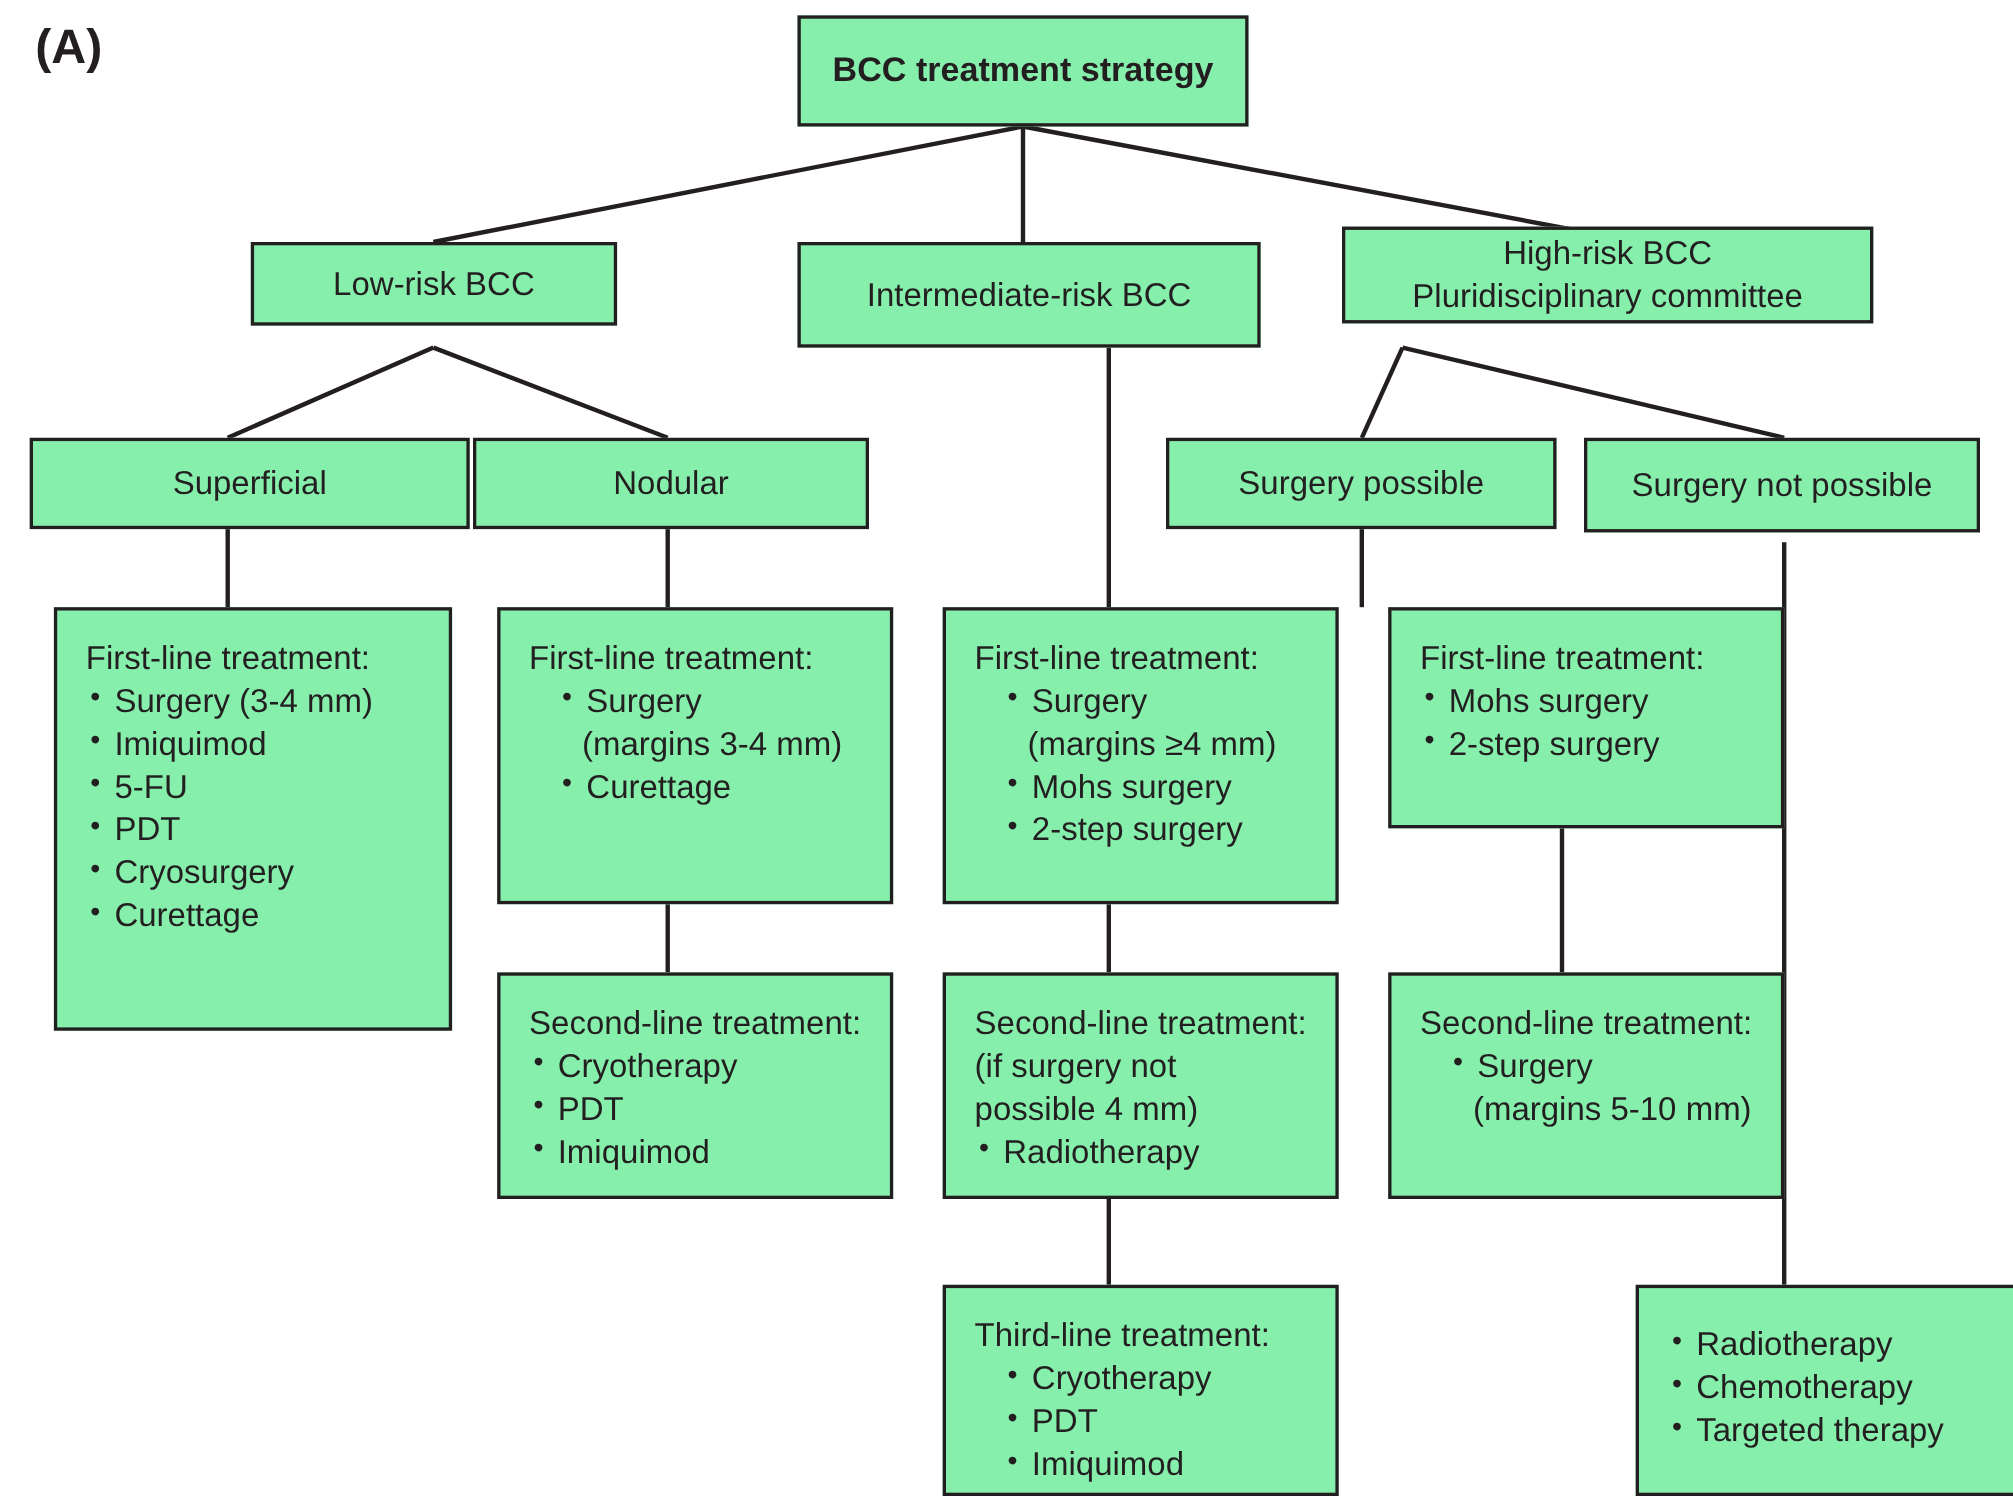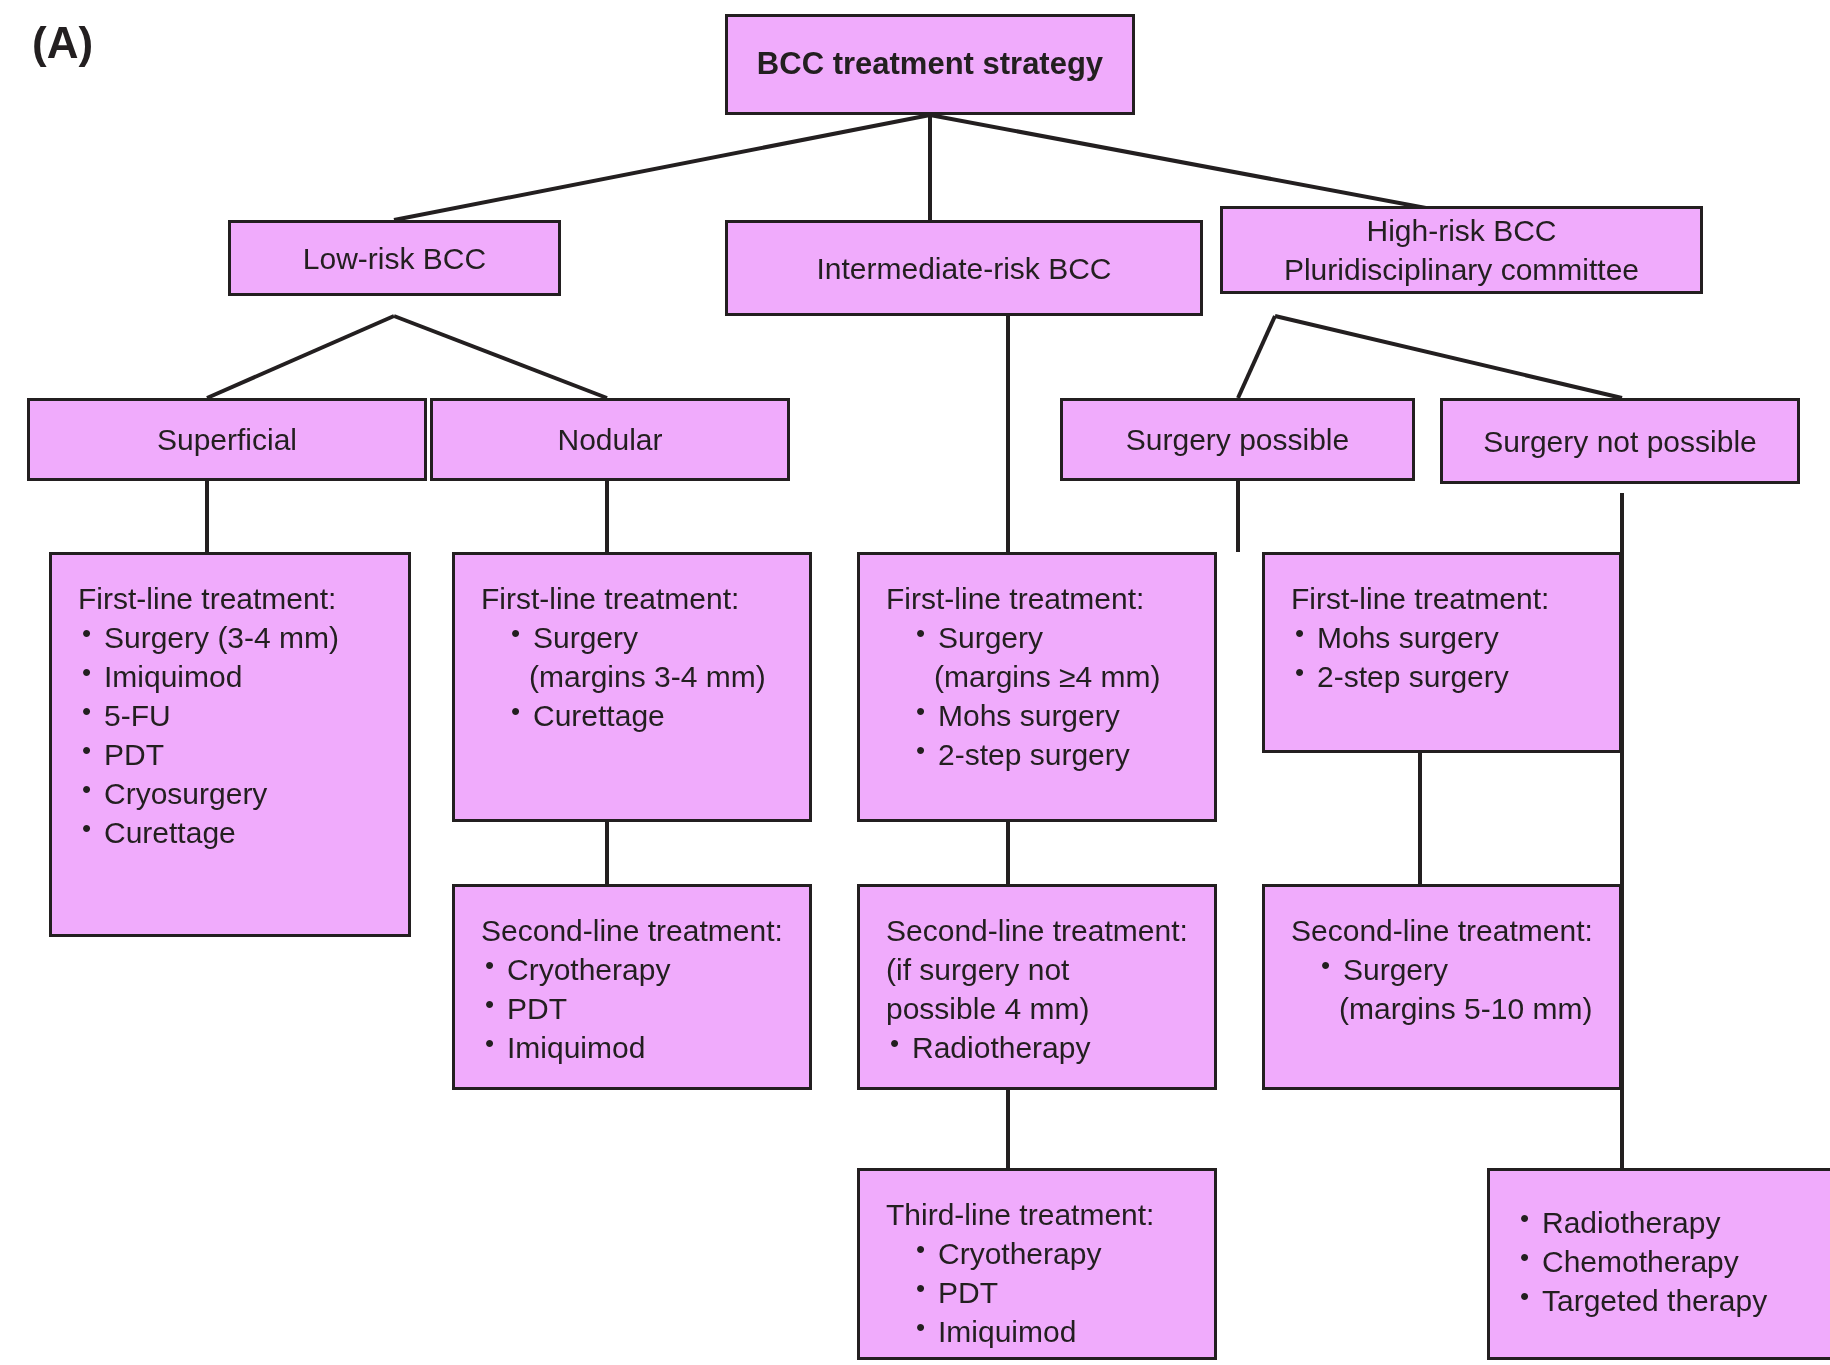--- a/index.html
+++ b/index.html
@@ -22,21 +22,21 @@
     left: 0;
     top: 0;
     width: 1830px;
     height: 1365px;
     pointer-events: none;
   }
   .node {
     position: absolute;
     box-sizing: border-box;
     border: 3px solid #231f20;
-    background: #f0abfc;
+    background: #86efac;
     color: #231f20;
     font-size: 30px;
     line-height: 1.30;
     z-index: 2;
   }
   .node.center {
     display: flex;
     align-items: center;
     justify-content: center;
     text-align: center;
@@ -136,21 +136,21 @@
       <span class="hdr">BCC treatment strategy</span>
     </div>
   </div>
 
   <div class="node center" style="left:228px; top:220px; width:333px; height:76px;">
     <div class="lines">
       <span class="hdr">Low-risk BCC</span>
     </div>
   </div>
 
-  <div class="node center" style="left:725px; top:220px; width:478px; height:96px;">
+  <div class="node center" style="left:725px; top:220px; width:421px; height:96px;">
     <div class="lines">
       <span class="hdr">Intermediate-risk BCC</span>
     </div>
   </div>
 
   <div class="node center" style="left:1220px; top:206px; width:483px; height:88px;align-items:center;">
     <div class="lines">
       <span class="hdr">High-risk BCC</span>
       <span class="hdr">Pluridisciplinary committee</span>
     </div>

